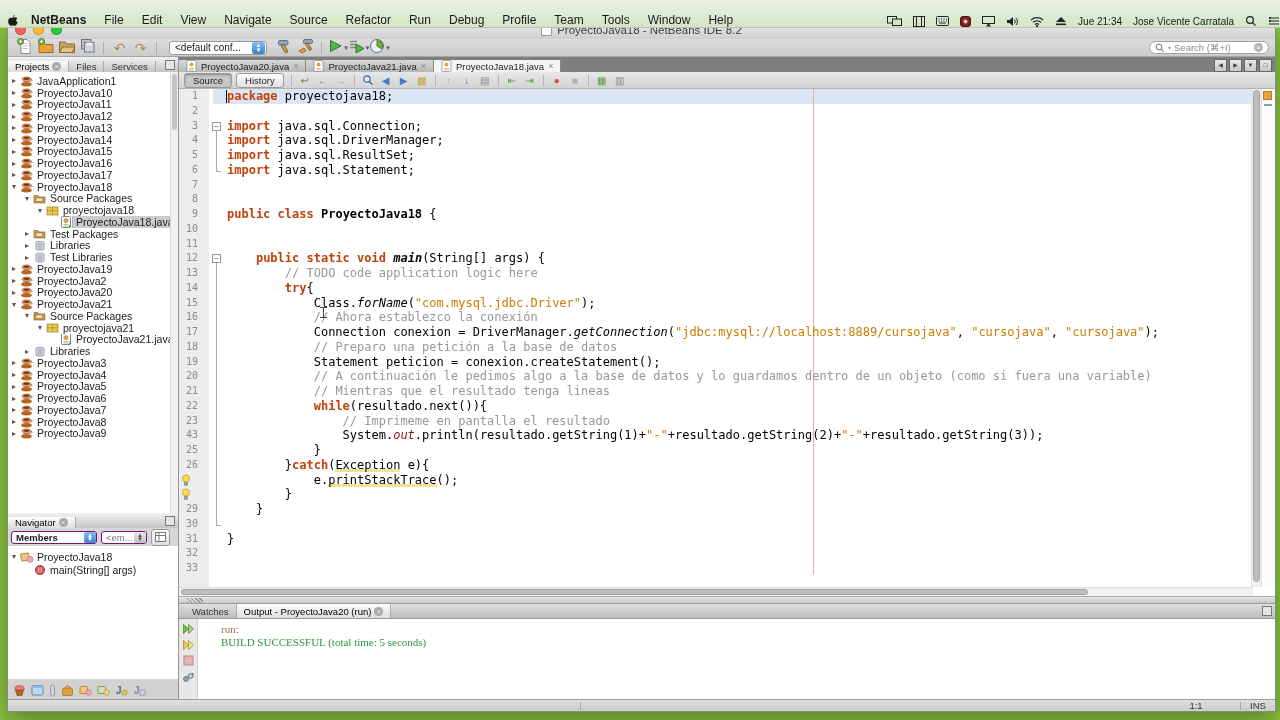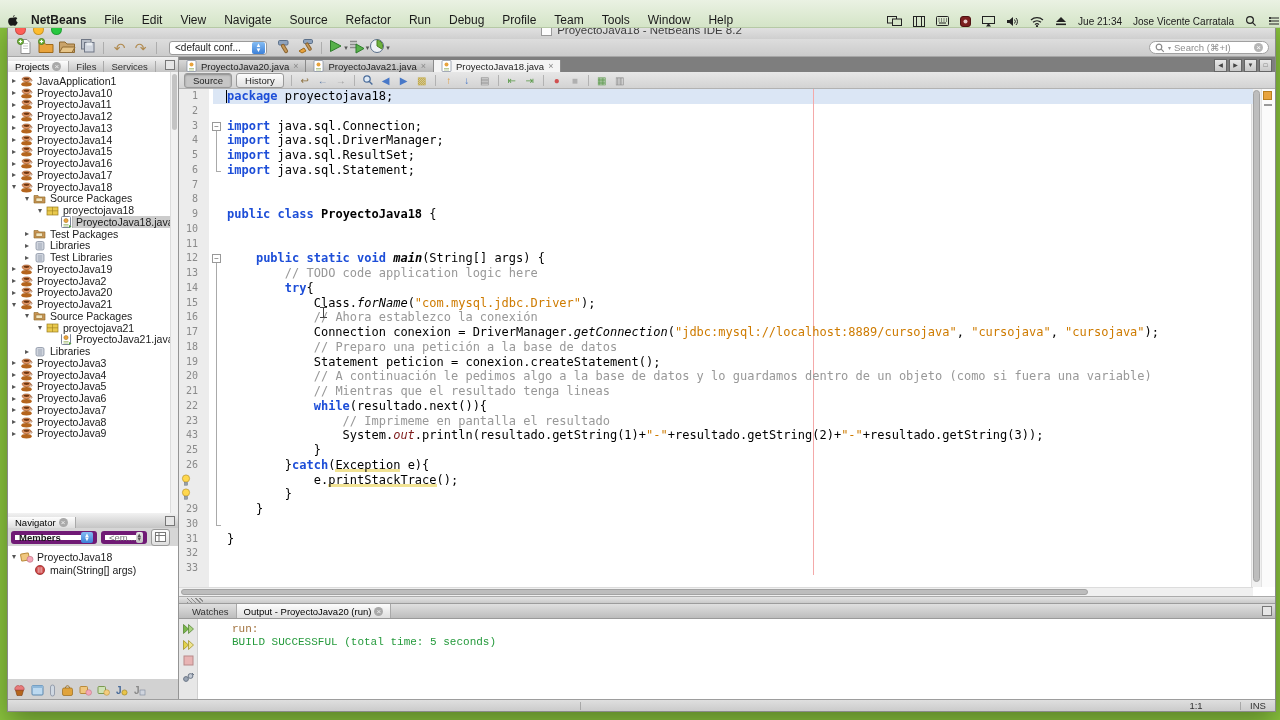--- a/index.html
+++ b/index.html
@@ -66,21 +66,21 @@
   .trow .arrow{width:10px;flex:none;font-size:8px;color:#555;text-align:center}
   .trow .ticon{width:15px;flex:none;display:flex;justify-content:center;align-items:center}
   .trow .tlabel{padding:0 3px}
   .trow.selected .tlabel{background:#cccccc;outline:1px solid #b3b3b3}
   #lp-scroll{position:absolute;right:0;top:15px;width:7px;height:441px;background:#f1f1f1;border-left:1px solid #dcdcdc}
   #lp-scroll .thumb{position:absolute;left:1px;right:1px;top:2px;height:56px;background:#c3c3c3;border-radius:3px}
 
   #nav-tabs{top:456px}
   #nav-toolbar{position:absolute;left:0;right:0;top:471px;height:18px;background:#d6d6d6;
     display:flex;align-items:center;padding:0 3px;gap:4px;box-sizing:border-box}
-  .combo{background:#fff;border:4px solid #701a75;border-radius:3px;height:13px;font-size:9.5px;
+  .combo{background:#fff;border:1px solid #701a75;border-radius:3px;height:13px;font-size:9.5px;
     display:flex;align-items:center;padding-left:4px;box-sizing:border-box}
   #combo-members{width:86px;font-weight:bold}
   #combo-em{width:46px;color:#777}
   .combo .stepper{margin-left:auto;width:12px;height:11px;border-radius:2px;color:#fff;font-size:6px;line-height:4px;
     background:linear-gradient(#85bdf4,#3c80d8);display:flex;flex-direction:column;align-items:center;justify-content:center}
   .combo .stepper.gray{background:linear-gradient(#e8e8e8,#c2c2c2);color:#555}
   #nav-sort{width:17px;height:15px;border:1px solid #9a9a9a;border-radius:3px;background:linear-gradient(#fdfdfd,#dedede);
     display:flex;align-items:center;justify-content:center}
   #nav-tree{position:absolute;left:0;right:0;top:489px;height:133px;background:#fff;padding-top:4px;box-sizing:border-box}
   #nav-tree .trow{height:13px}
@@ -113,21 +113,21 @@
   .gnum{height:14.75px;line-height:14.75px;font-family:"DejaVu Sans Mono",monospace;font-size:10px;color:#8a8a8a;
     text-align:right;padding-right:11px;box-sizing:border-box}
   .gnum.bulb{padding:1px 0 0 2px;text-align:left}
   #fold-col{position:absolute;left:30px;top:0;width:18px;height:100%;z-index:4}
   .fbox{position:absolute;left:3px;width:9px;height:9px;background:#fff;border:1px solid #999;box-sizing:border-box;
     font-size:8px;line-height:7px;text-align:center;color:#555}
   .fline{position:absolute;left:7px;width:1px;background:#aaa}
   .ftick{position:absolute;left:7px;width:5px;height:1px;background:#aaa}
   #code-lines{position:absolute;left:48px;top:0;z-index:5}
   .cline{height:14.75px;line-height:14.75px;font-family:"DejaVu Sans Mono",monospace;font-size:12px;white-space:pre;color:#000}
-  .tk-k{color:#1d4ed8;font-weight:bold}
+  .tk-k{color:#c2410c;font-weight:bold}
   .tk-s{color:#ce7b00}
   .tk-c{color:#989898}
   .tk-b{font-weight:bold}
   .tk-mi{font-weight:bold;font-style:italic}
   .tk-i{font-style:italic}
   .tk-g{color:#7f1d1d;font-style:italic}
   .tk-u{box-shadow:inset 0 -3px #f2e394}
   #caret{position:absolute;left:47px;top:1px;width:1px;height:13px;background:#000;z-index:6}
   #ibeam{position:absolute;left:141px;top:218px;width:7px;height:12px;z-index:7}
   #ibeam:before{content:"";position:absolute;left:3px;top:1px;bottom:1px;width:1px;background:#444}
@@ -147,21 +147,21 @@
   #splitter .grip{position:absolute;left:8px;top:1px;width:16px;height:5px;
     background:repeating-linear-gradient(45deg,#8f8f8f 0 1px,transparent 1px 3px)}
   #out-tabs{position:absolute;left:171px;right:0;top:584px;height:15px;
     background:linear-gradient(#e0e0e0,#bdbdbd);border-bottom:1px solid #9a9a9a;
     display:flex;align-items:stretch;font-size:9.5px;color:#333;box-sizing:border-box;padding-left:6px}
   #out-body{position:absolute;left:171px;right:0;top:599px;height:82px;background:#fff}
   #out-strip{position:absolute;left:0;top:0;bottom:0;width:19px;background:#e7e7e7;border-right:1px solid #d0d0d0;
     display:flex;flex-direction:column;align-items:center;gap:3px;padding-top:3px;box-sizing:border-box}
   .strip-btn{width:14px;height:13px;display:flex;align-items:center;justify-content:center}
   #out-console{position:absolute;left:19px;right:0;top:0;bottom:0;padding-top:4px}
-  .out-line{font-family:Liberation Mono, monospace;font-size:11px;line-height:13px;padding-left:34px;white-space:pre}
+  .out-line{font-family:Liberation Serif, serif;font-size:11px;line-height:13px;padding-left:23px;white-space:pre}
   .out-target{color:#a1713c}
   .out-success{color:#259a3c}
 
   
   #statusbar{position:absolute;left:0;right:0;bottom:0;height:12px;
     background:linear-gradient(#dfdfdf,#cbcbcb);border-top:1px solid #9d9d9d;
     display:flex;align-items:center;font-size:9.5px;color:#333;box-sizing:border-box}
   .sb-sep{width:1px;height:8px;background:#a8a8a8}
   #sb-caret{width:88px;text-align:center;margin-left:auto}
   #sb-ins{width:34px;text-align:center}

